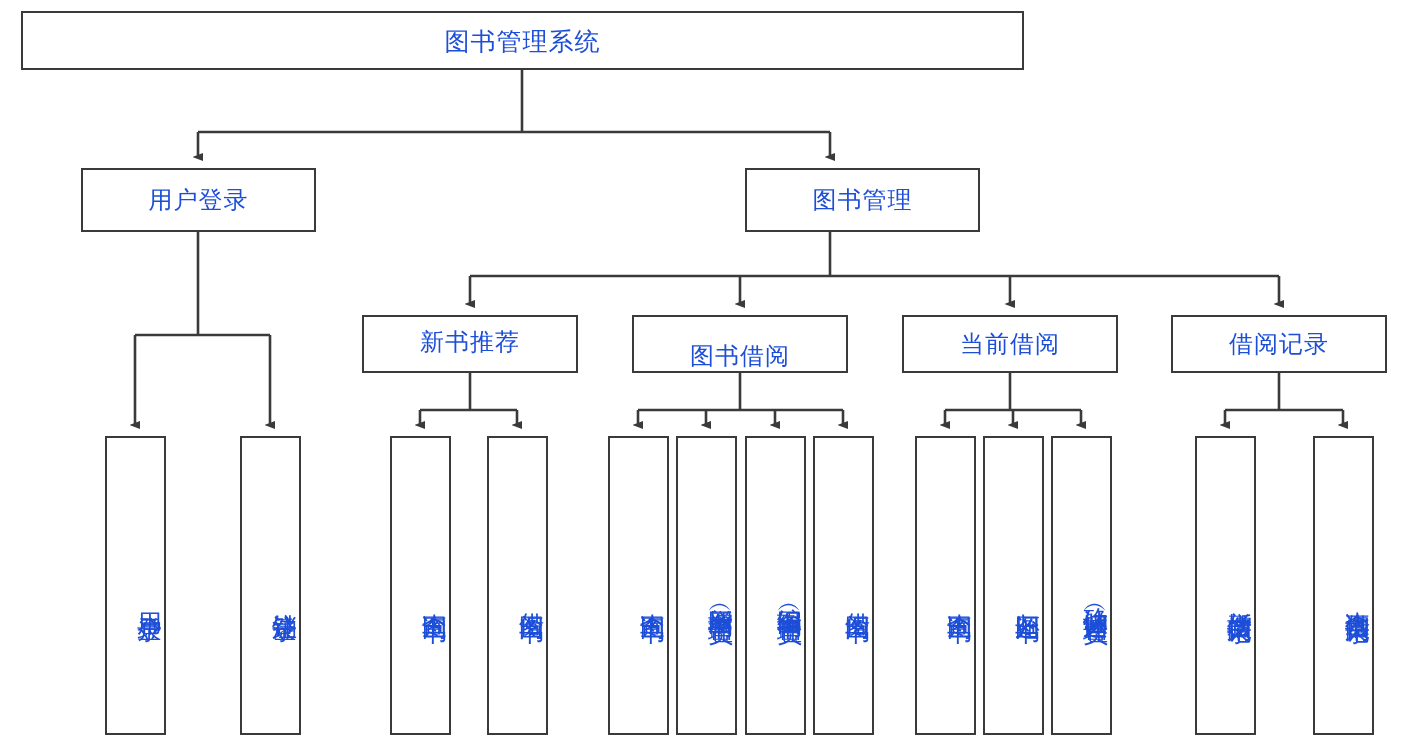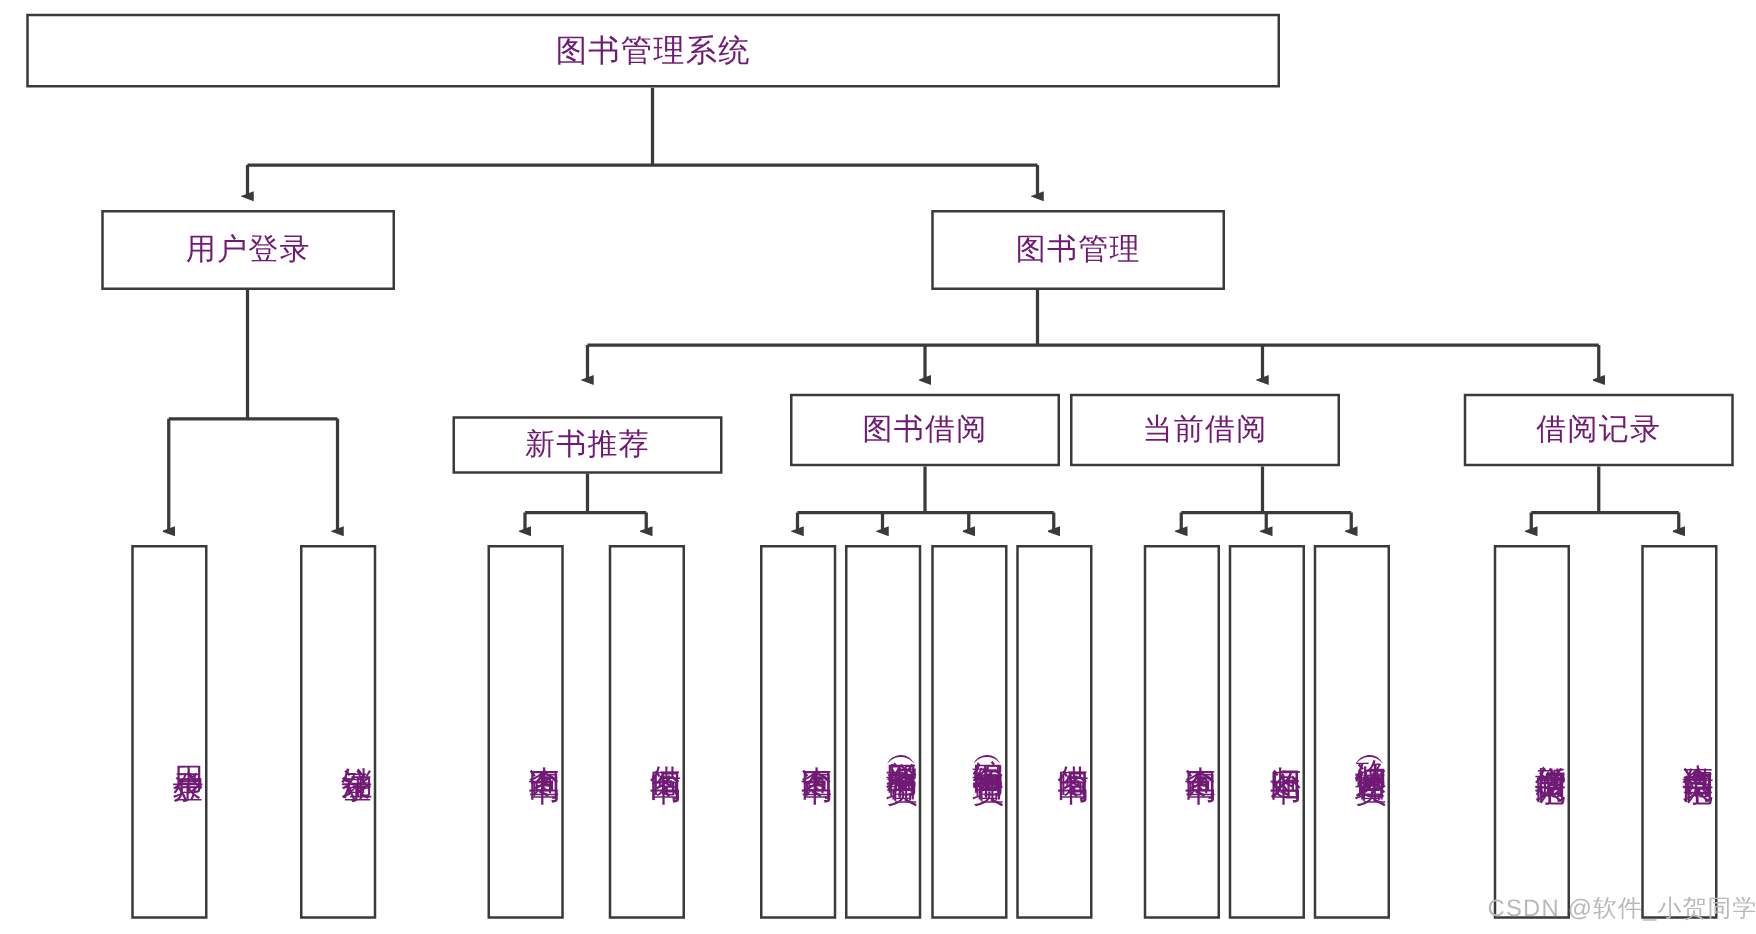--- a/index.html
+++ b/index.html
@@ -27,21 +27,21 @@
     pointer-events: none;
   }
   .node {
     position: absolute;
     box-sizing: border-box;
     border: 2.5px solid #3a3a3a;
     background: #ffffff;
     display: flex;
     align-items: center;
     justify-content: center;
-    color: #701a75;
+    color: #1d4ed8;
     text-align: center;
   }
   .node.horiz {
     font-size: 24px;
     letter-spacing: 1px;
     line-height: 1.2;
   }
   .node.root {
     font-size: 25px;
   }
@@ -128,27 +128,27 @@
     <span>图书管理系统</span>
   </div>
 
   <div class="node horiz" style="left:81px; top:168px; width:235px; height:64px;">
     <span>用户登录</span>
   </div>
   <div class="node horiz" style="left:745px; top:168px; width:235px; height:64px;">
     <span>图书管理</span>
   </div>
 
-  <div class="node horiz" style="left:362px; top:333px; width:216px; height:46px;">
+  <div class="node horiz" style="left:362px; top:315px; width:216px; height:58px;font-family:Liberation Mono, monospace;">
     <span>新书推荐</span>
   </div>
-  <div class="node horiz" style="left:632px; top:315px; width:216px; height:58px;">
+  <div class="node horiz" style="left:632px; top:315px; width:216px; height:58px;align-items:flex-end;">
     <span>图书借阅</span>
   </div>
-  <div class="node horiz" style="left:856px; top:315px; width:216px; height:58px;">
+  <div class="node horiz" style="left:902px; top:315px; width:216px; height:58px;">
     <span>当前借阅</span>
   </div>
   <div class="node horiz" style="left:1171px; top:315px; width:216px; height:58px;text-align:center;">
     <span>借阅记录</span>
   </div>
 
   <div class="node vert" style="left:105px; top:436px; width:61px; height:299px;">
     <span>用户登录</span>
   </div>
   <div class="node vert" style="left:240px; top:436px; width:61px; height:299px;">
@@ -181,15 +181,14 @@
   <div class="node vert" style="left:1051px; top:436px; width:61px; height:299px;">
     <span>确认归还（管理员）</span>
   </div>
   <div class="node vert" style="left:1195px; top:436px; width:61px; height:299px;">
     <span>新增借阅记录</span>
   </div>
   <div class="node vert" style="left:1313px; top:436px; width:61px; height:299px;">
     <span>查询借阅记录</span>
   </div>
 
-  <div class="watermark" style="left:1190px; top:714px;">CSDN @软件_小贺同学</div>
 
 </div>
 
 </body></html>

